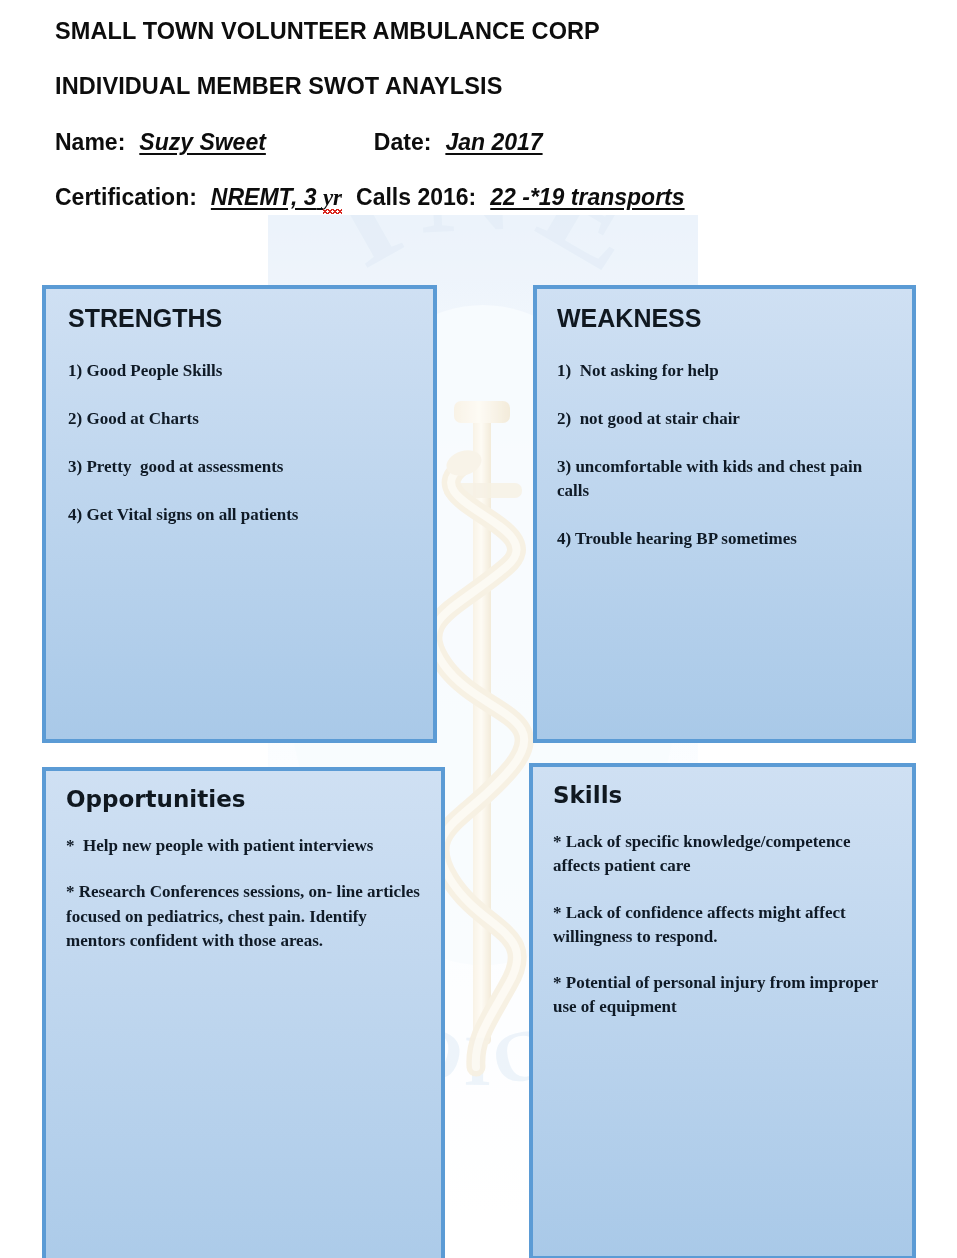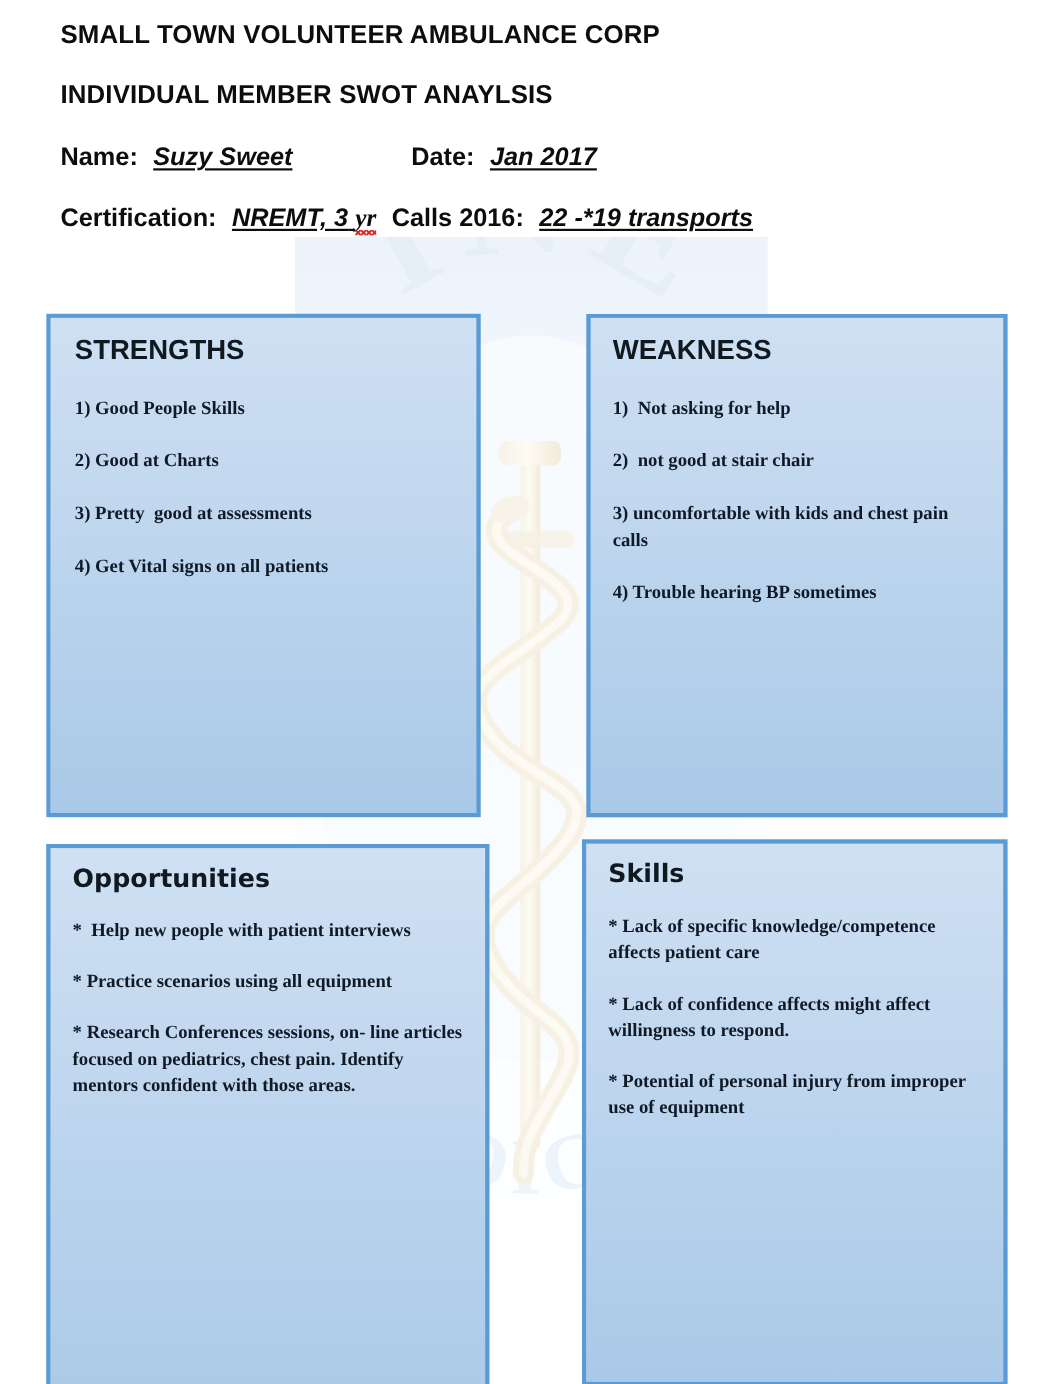--- a/index.html
+++ b/index.html
@@ -196,21 +196,20 @@
     <div class="box-title">WEAKNESS</div>
     <div class="item">1)  Not asking for help</div>
     <div class="item">2)  not good at stair chair</div>
     <div class="item">3) uncomfortable with kids and chest pain calls</div>
     <div class="item">4) Trouble hearing BP sometimes</div>
   </div>
 
   <div class="swot-box box-opportunities">
     <div class="box-title sans-alt">Opportunities</div>
     <div class="item">*  Help new people with patient interviews</div>
-    <div class="item">* Practice scenarios using all equipment</div>
     <div class="item">* Research Conferences sessions, on- line articles focused on pediatrics, chest pain. Identify mentors confident with those areas.</div>
   </div>
 
   <div class="swot-box box-threats">
     <div class="box-title sans-alt">Skills</div>
     <div class="item">* Lack of specific knowledge/competence affects patient care</div>
     <div class="item">* Lack of confidence affects might affect willingness to respond.</div>
     <div class="item">* Potential of personal injury from improper use of equipment</div>
   </div>
 

